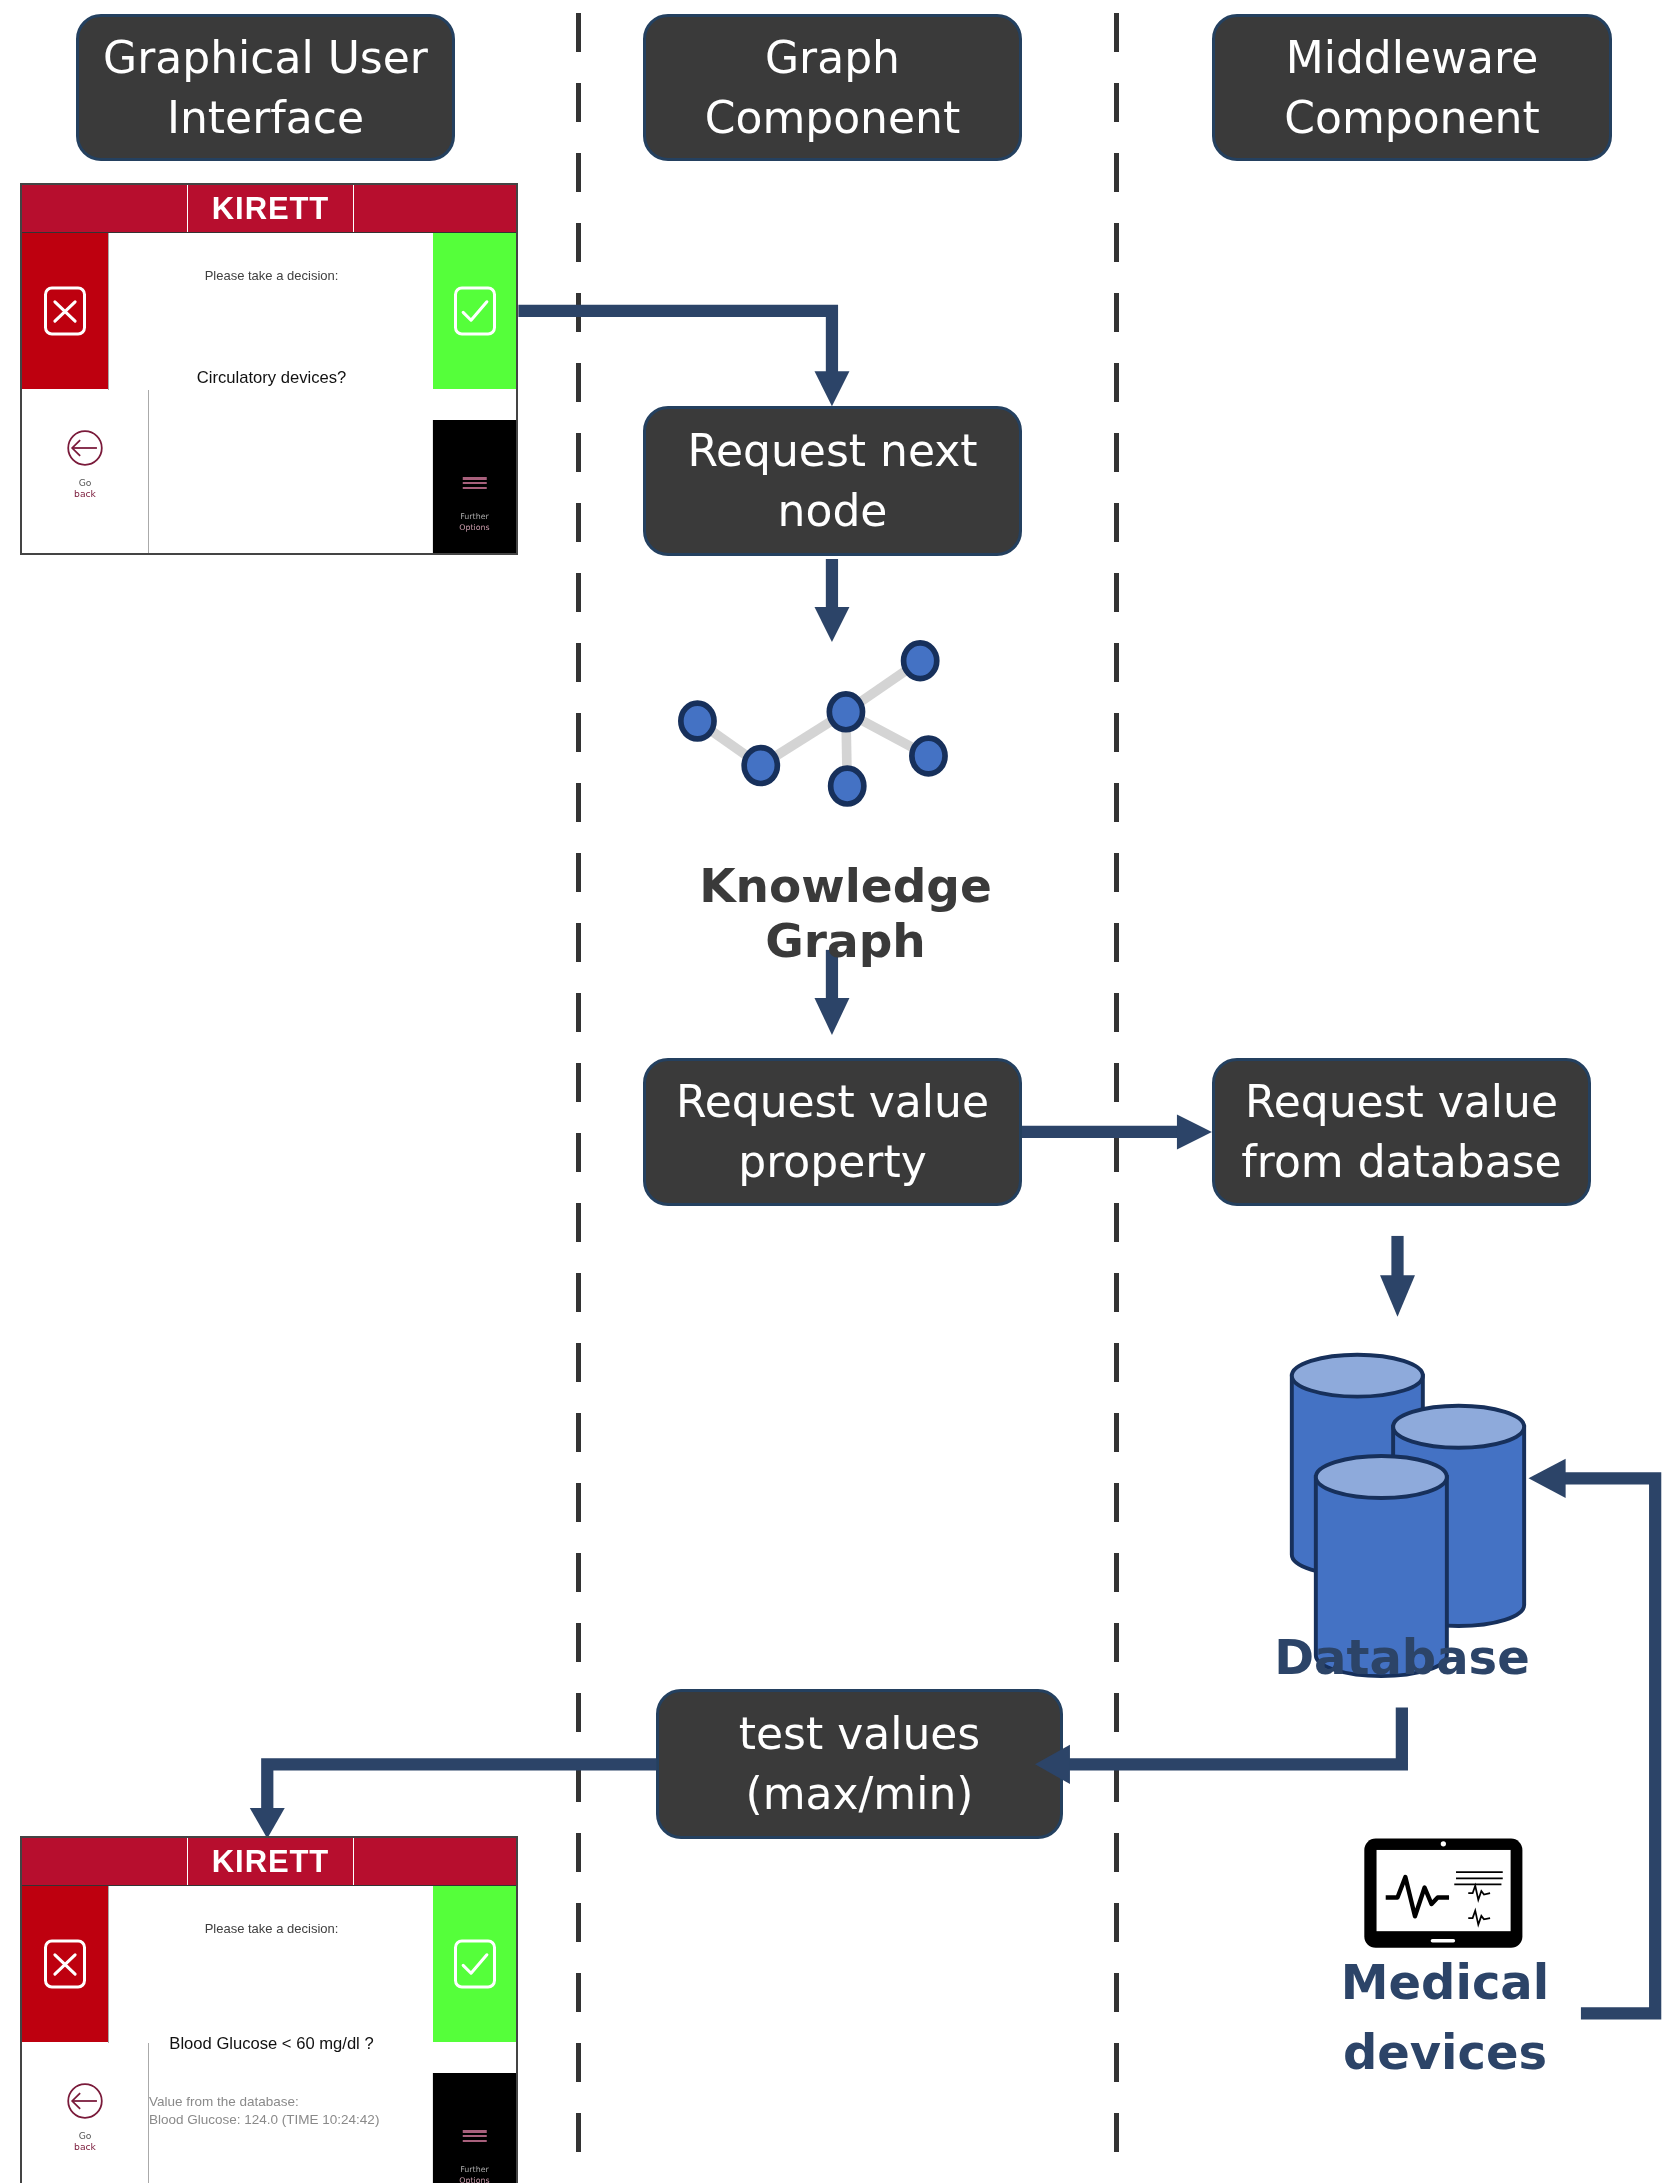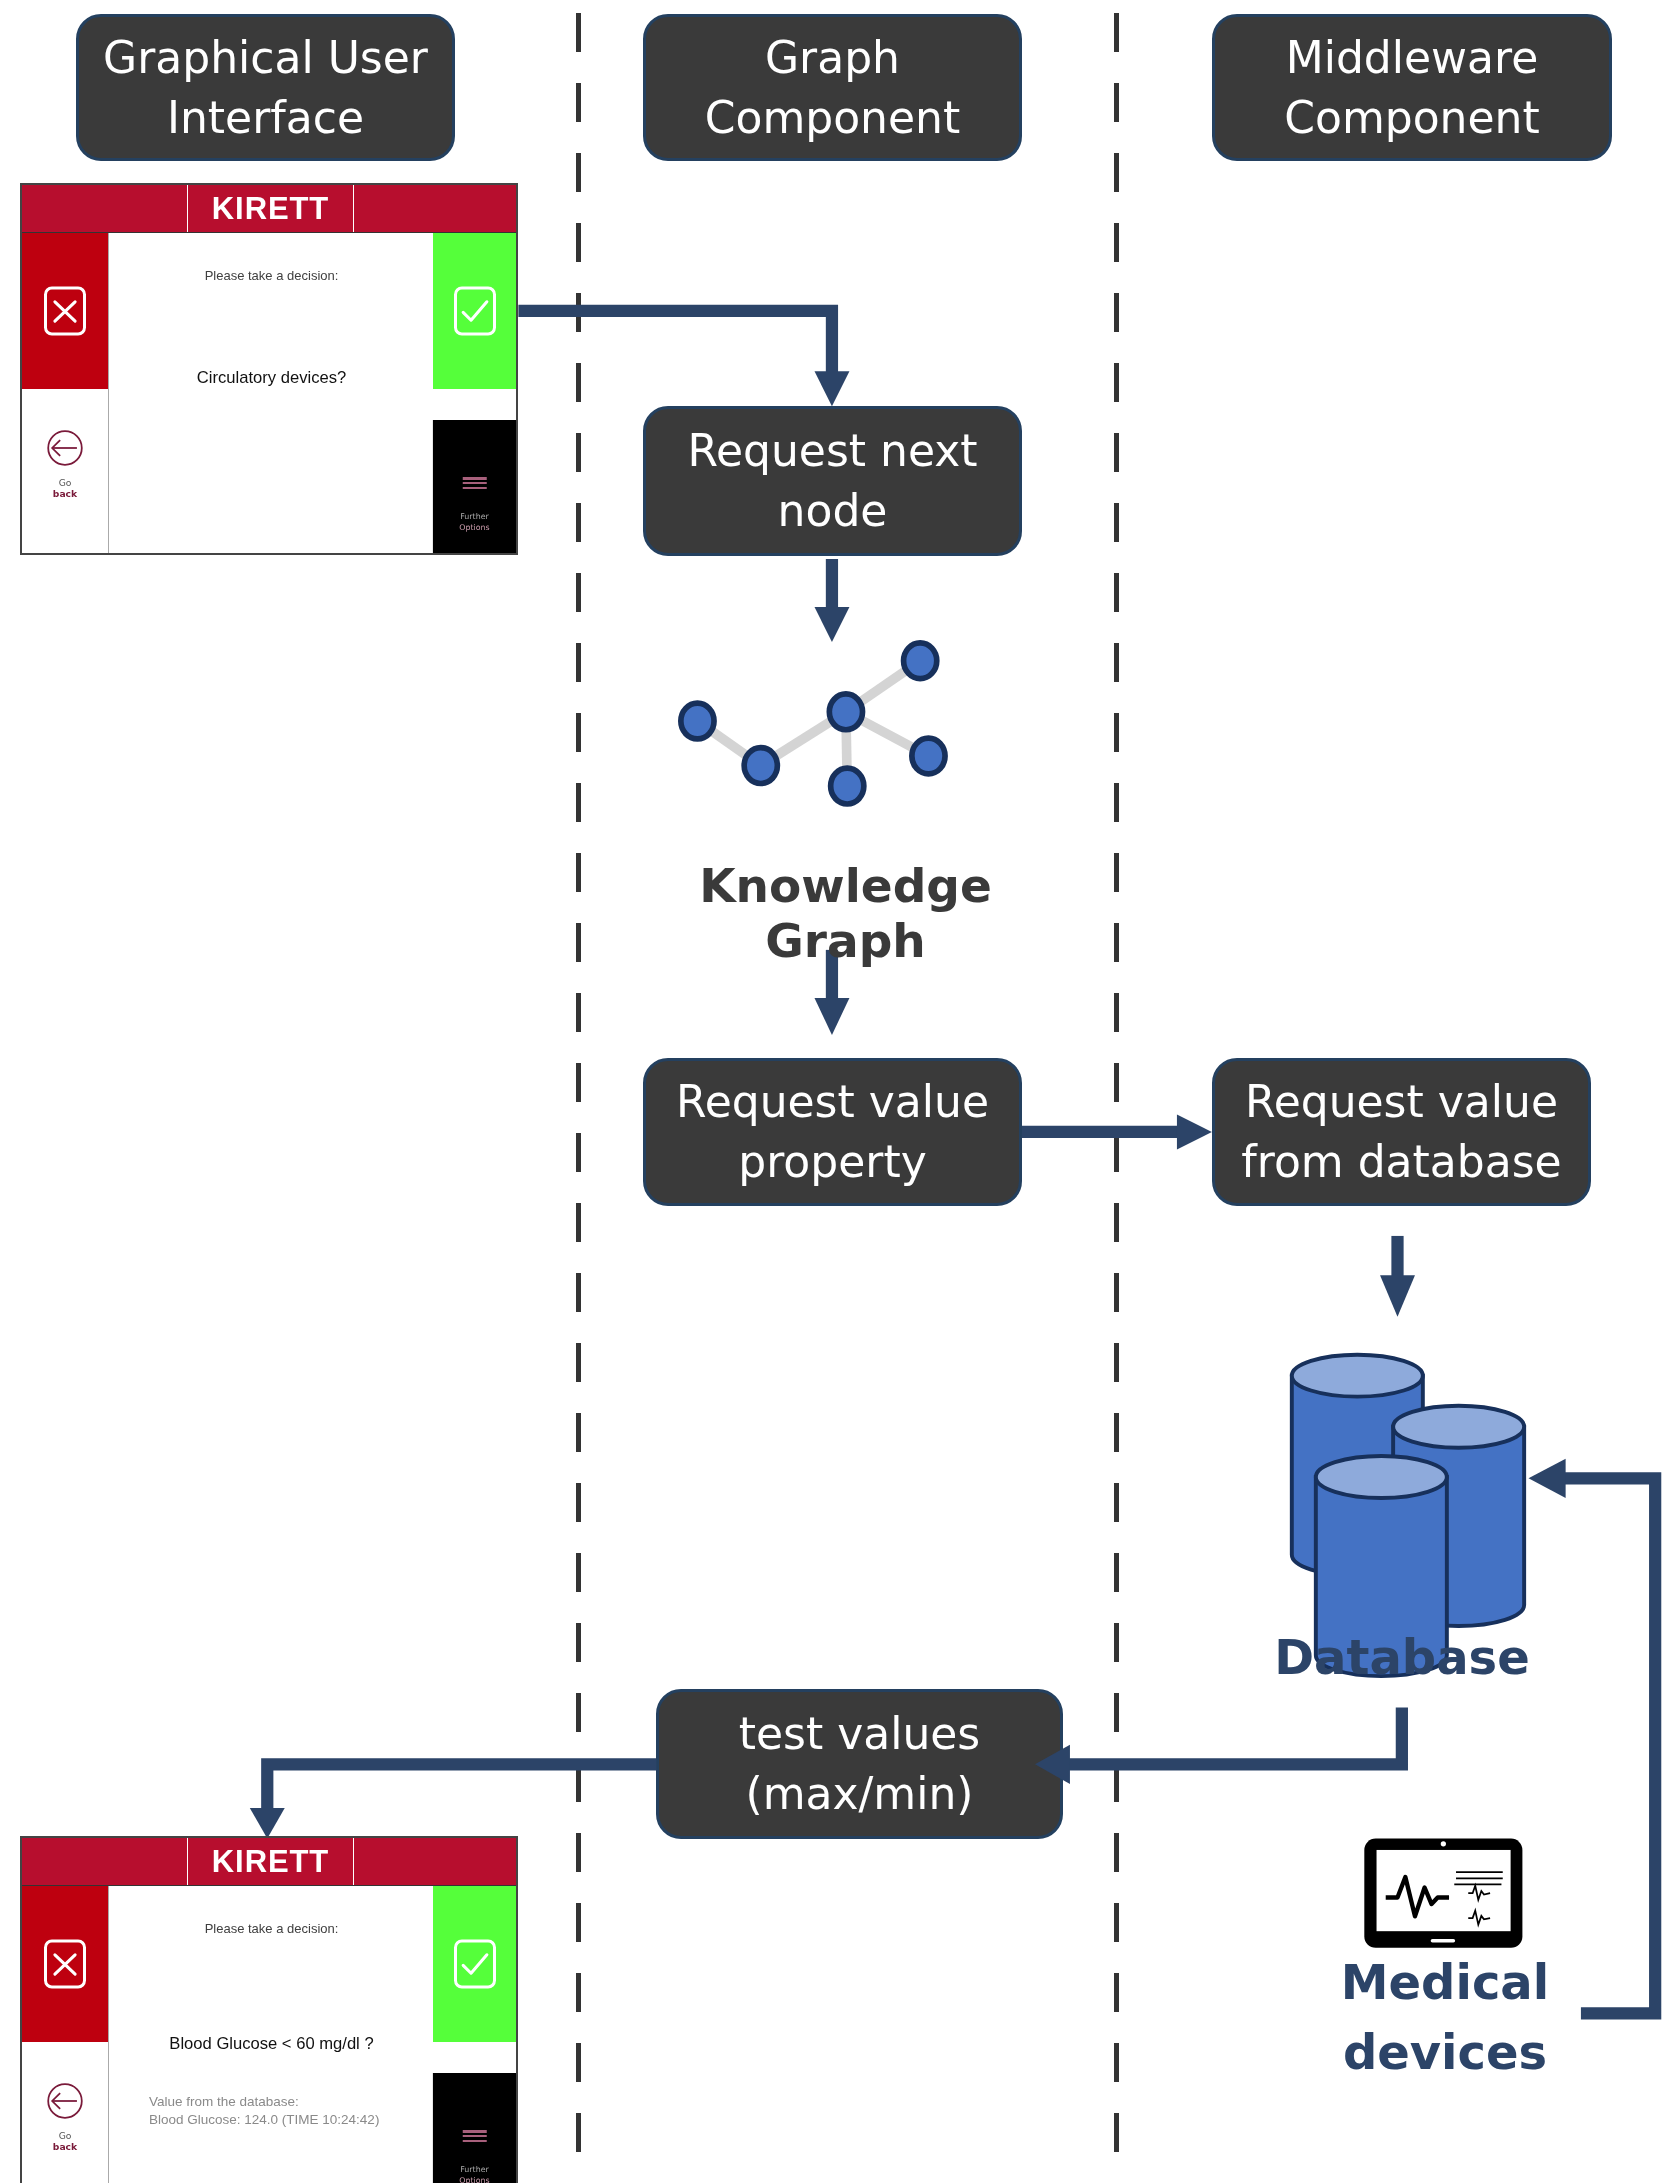--- a/index.html
+++ b/index.html
@@ -19,31 +19,31 @@
   svg.overlay { position: absolute; left: 0; top: 0; }
 
   
   .screen { position: absolute; width: 498px; height: 372px; border: 2.6px solid #444444; box-sizing: border-box; background: #ffffff; }
   .screen .topbar { position: absolute; left: 0; top: 0; right: 0; height: 47px; background: #b70e2e; border-bottom: 1.3px solid #333; }
   .screen .brand { position: absolute; left: 165px; width: 167px; top: 0; height: 47px; border-left: 1.3px solid #ffffff; border-right: 1.3px solid #ffffff;
     box-sizing: border-box; color: #fff; font-weight: bold; font-size: 31px; display: flex; align-items: center; justify-content: center;
     font-family: "Liberation Sans", sans-serif; letter-spacing: 0.9px; }
   .screen .no-btn { position: absolute; left: 0; top: 48px; width: 86px; height: 156px; background: #be000f; }
   .screen .yes-btn { position: absolute; right: 0; top: 48px; width: 83px; height: 156px; background: #55ff3a; }
-  .screen .back-panel { position: absolute; left: 0; top: 205px; width: 86px; bottom: 0; background: #ffffff; border-right: 1.3px solid #aaaaaa; }
+  .screen .back-panel { position: absolute; left: 0; top: 205px; width: 86px; bottom: 0; background: #ffffff; border-right: 1.3px solid #aaaaaa; padding-left: 40px; }
   .screen .left-divider { position: absolute; left: 86px; top: 48px; width: 1.3px; bottom: 0; background: #aaaaaa; }
   .screen .options-panel { position: absolute; right: 0; top: 205px; width: 83px; bottom: 0; background: #000000; border-left: 0.9px solid #e6e6e6; margin-top: 30px; }
   .screen .icon-square { position: absolute; width: 42px; height: 49px; border: 3.1px solid #ffffff; border-radius: 7.9px; box-sizing: border-box; left: 50%; top: 50%; transform: translate(-50%, -50%); }
   .screen .prompt { position: absolute; left: 88px; right: 83px; top: 83px; text-align: center; color: #404040; font-size: 13px; font-family: "Liberation Sans", sans-serif; }
   .screen .question { position: absolute; left: 88px; right: 83px; text-align: center; color: #111111; font-size: 16.6px; font-family: "Liberation Sans", sans-serif; }
   .screen .dbinfo { position: absolute; left: 127px; color: #8a8a8a; font-size: 13.5px; line-height: 18.3px; font-family: "Liberation Sans", sans-serif; white-space: pre-line; }
   .screen .back-icon { position: absolute; left: 50%; top: 39px; transform: translateX(-50%); width: 38px; height: 38px; }
   .screen .back-label { position: absolute; left: 0; right: 0; top: 87px; text-align: center; font-size: 9.2px; line-height: 11.4px; font-family: "DejaVu Sans", sans-serif; }
   .screen .back-label .go { color: #555555; display: block; }
-  .screen .back-label .bk { color: #7a1a3a; font-weight: bold; display: block; }
+  .screen .back-label .bk { color: #7a1a3a; font-weight: normal; display: block; }
   .screen .menu-icon { position: absolute; left: 50%; top: 57px; transform: translateX(-50%); width: 24.5px; }
   .screen .menu-icon div { height: 2.6px; background: #a8607c; margin-bottom: 2.2px; }
   .screen .opt-label { position: absolute; left: 0; right: 0; top: 92px; text-align: center; font-size: 7.9px; line-height: 10.5px; font-family: "DejaVu Sans", sans-serif; }
   .screen .opt-label .f { color: #aaaaaa; display: block; }
   .screen .opt-label .o { color: #c89aaa; display: block; }
 </style>
 </head>
 <body>
 
 <div class="dash" style="left:576px;"></div>

